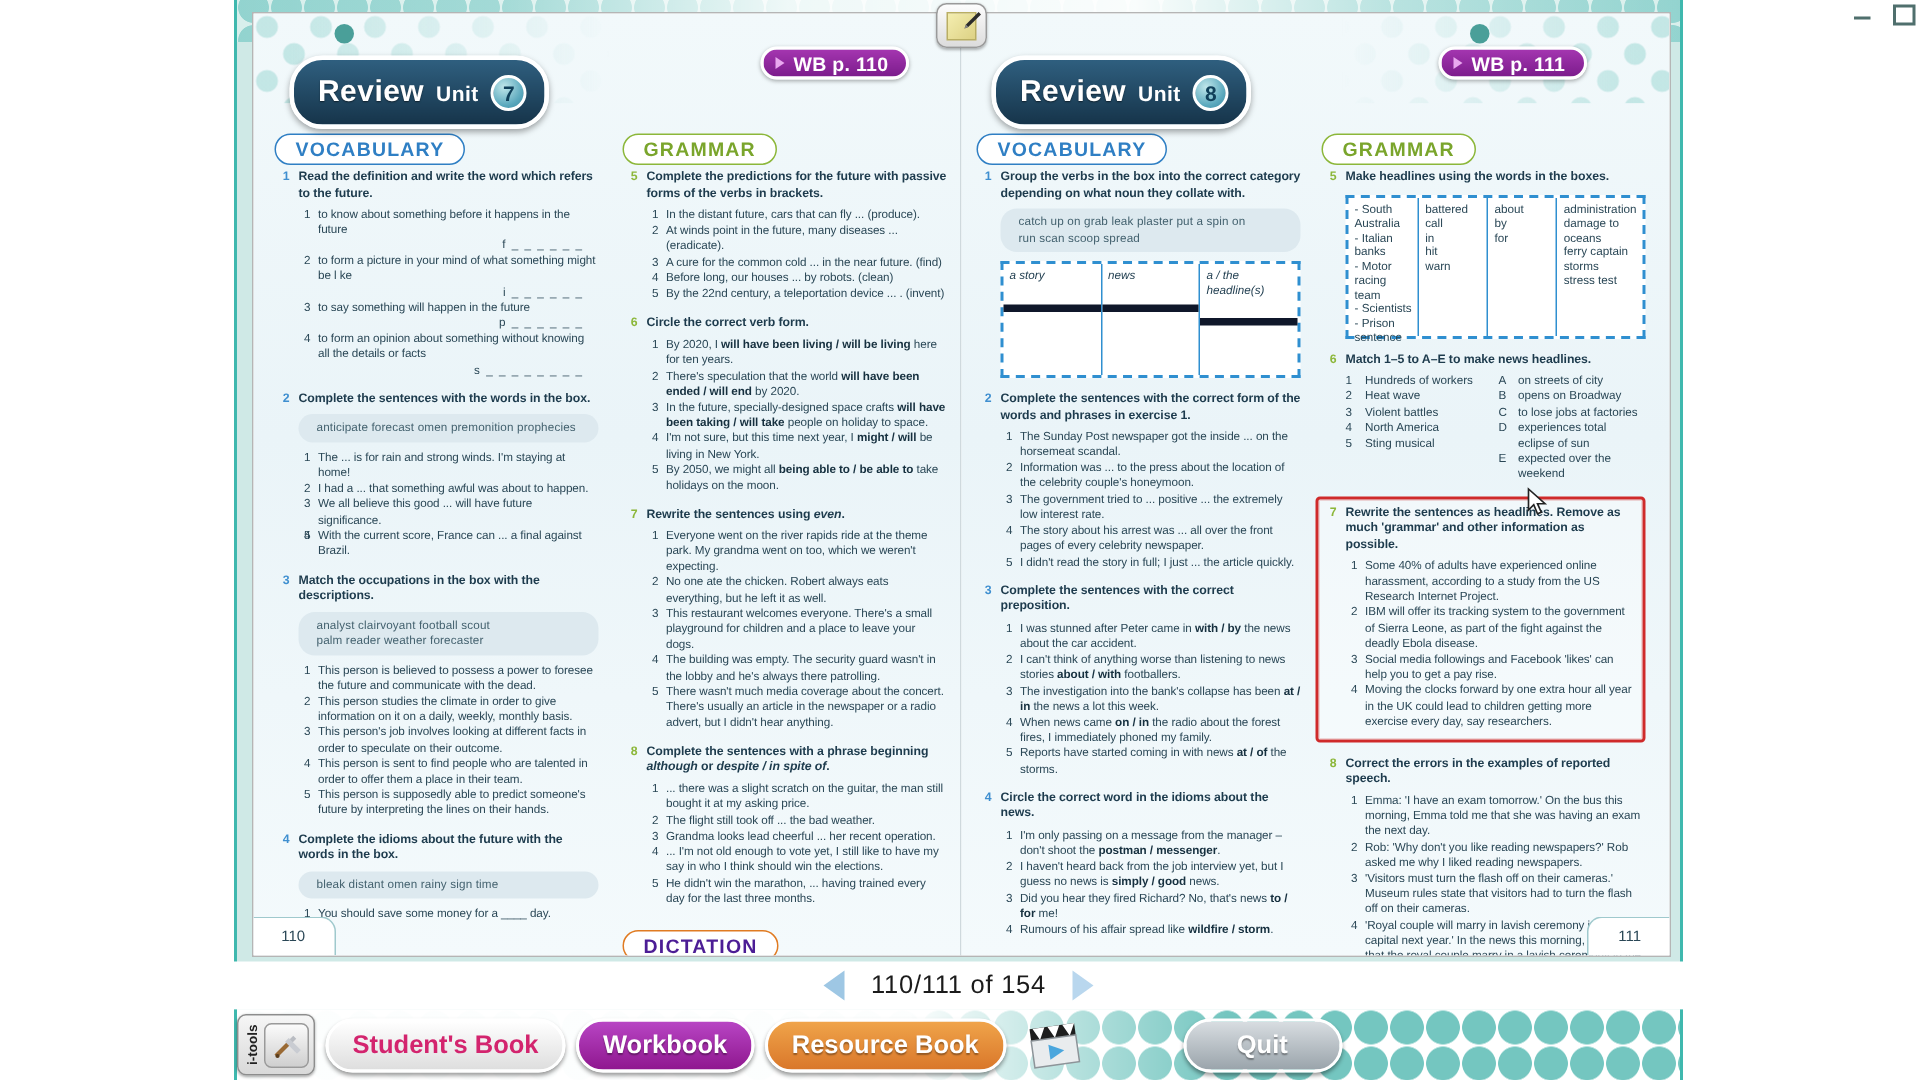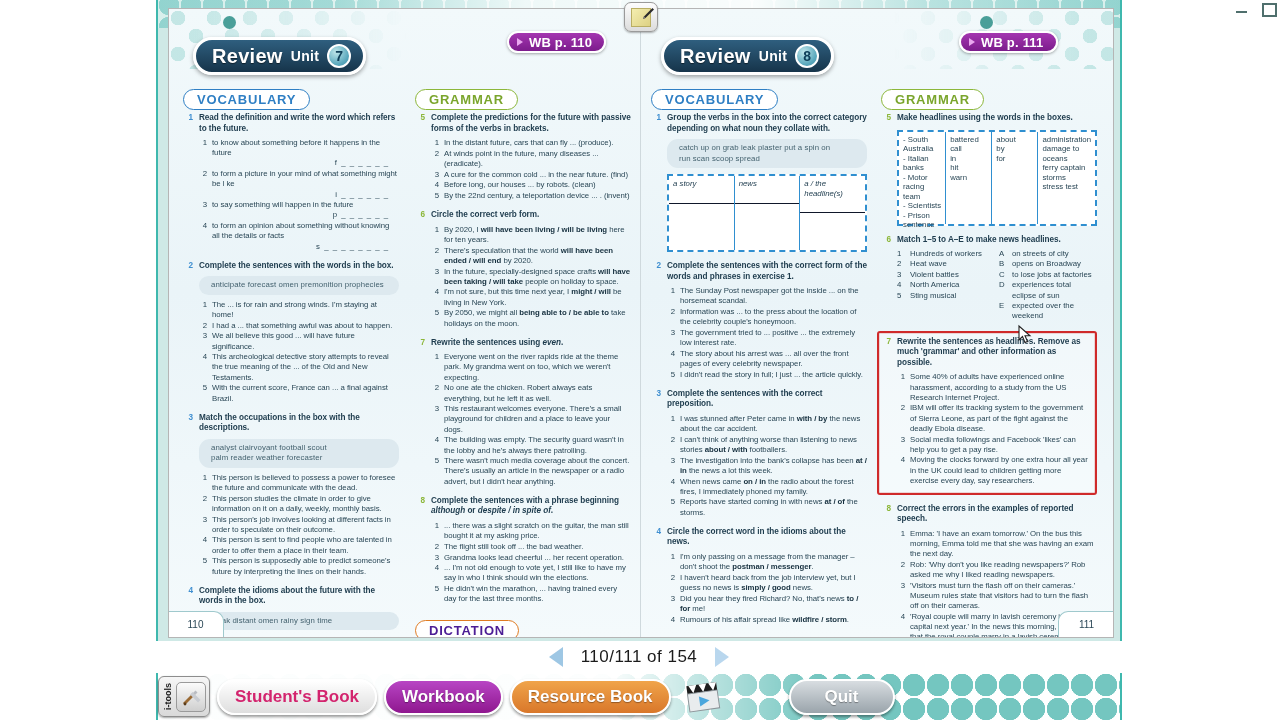--- a/index.html
+++ b/index.html
@@ -124,21 +124,21 @@
     position: absolute; top: 7px; width: 13px; height: 13px; border-radius: 50%;
     background: #4a9f99;
   }
 
   
   .review-pill {
     position: absolute; top: 28px;
     background: linear-gradient(#2f5f7f, #16344a);
     border: 3px solid #ffffff;
     border-radius: 22px;
-    height: 38px; padding: 0 12px 0 16px;
+    height: 49px; padding: 0 12px 0 16px;
     display: flex; align-items: center; gap: 8px;
     box-shadow: 0 2px 4px rgba(0,0,0,.35);
     z-index: 6;
   }
   .page.left  .review-pill { left: 24px; }
   .page.right .review-pill { left: 20px; }
   .review-pill .rv-title {
     color: #ffffff; font-size: 20px; font-weight: bold; letter-spacing: .3px;
     text-shadow: 0 1px 1px rgba(0,0,0,.5);
   }
@@ -249,21 +249,21 @@
   }
   .bluetable .tcol {
     border-right: 1px solid #2f8fd0;
     padding: 3px 4px;
     font-size: 7.8px; line-height: 9.5px; color: #2a4756;
   }
   .bluetable .tcol:last-child { border-right: none; }
   .bluetable.cat .tcol { flex: 1; }
   .bluetable.cat .tcol .th {
     font-style: italic; color: #1d3b4d;
-    border-bottom: 1px solid #0f172a;
+    border-bottom: 5px solid #0f172a;
     padding-bottom: 14px; margin: 0 -4px 0 -4px; padding-left: 4px;
     min-height: 22px;
   }
   .bluetable.words { height: 96px; }
   .bluetable.words .tcol { flex: 1; }
   .bluetable.words .tcol div { white-space: nowrap; }
 
   
   .match-wrap { display: flex; gap: 4px; margin: 4px 0 0 16px; }
   .match-wrap ol { list-style: none; margin: 0; padding: 0; flex: 1; }
@@ -439,21 +439,21 @@
           <div class="ex">
             <div class="ex-head">
               <span class="ex-num blue">2</span>
               <span class="ex-rubric">Complete the sentences with the words in the box.</span>
             </div>
             <div class="wordbank">anticipate  forecast  omen  premonition  prophecies</div>
             <ol class="items">
               <li><span class="n">1</span><span>The ... is for rain and strong winds. I'm staying at home!</span></li>
               <li><span class="n">2</span><span>I had a ... that something awful was about to happen.</span></li>
               <li><span class="n">3</span><span>We all believe this good ... will have future significance.</span></li>
-              <li><span class="n">4</span><span>This archeological detective story attempts to reveal the true meaning of the ... of the Old and New Testaments.</span></li>
+              <li><span class="n">4</span></li>
               <li><span class="n">5</span><span>With the current score, France can ... a final against Brazil.</span></li>
             </ol>
           </div>
 
           <div class="ex">
             <div class="ex-head">
               <span class="ex-num blue">3</span>
               <span class="ex-rubric">Match the occupations in the box with the descriptions.</span>
             </div>
             <div class="wordbank">

